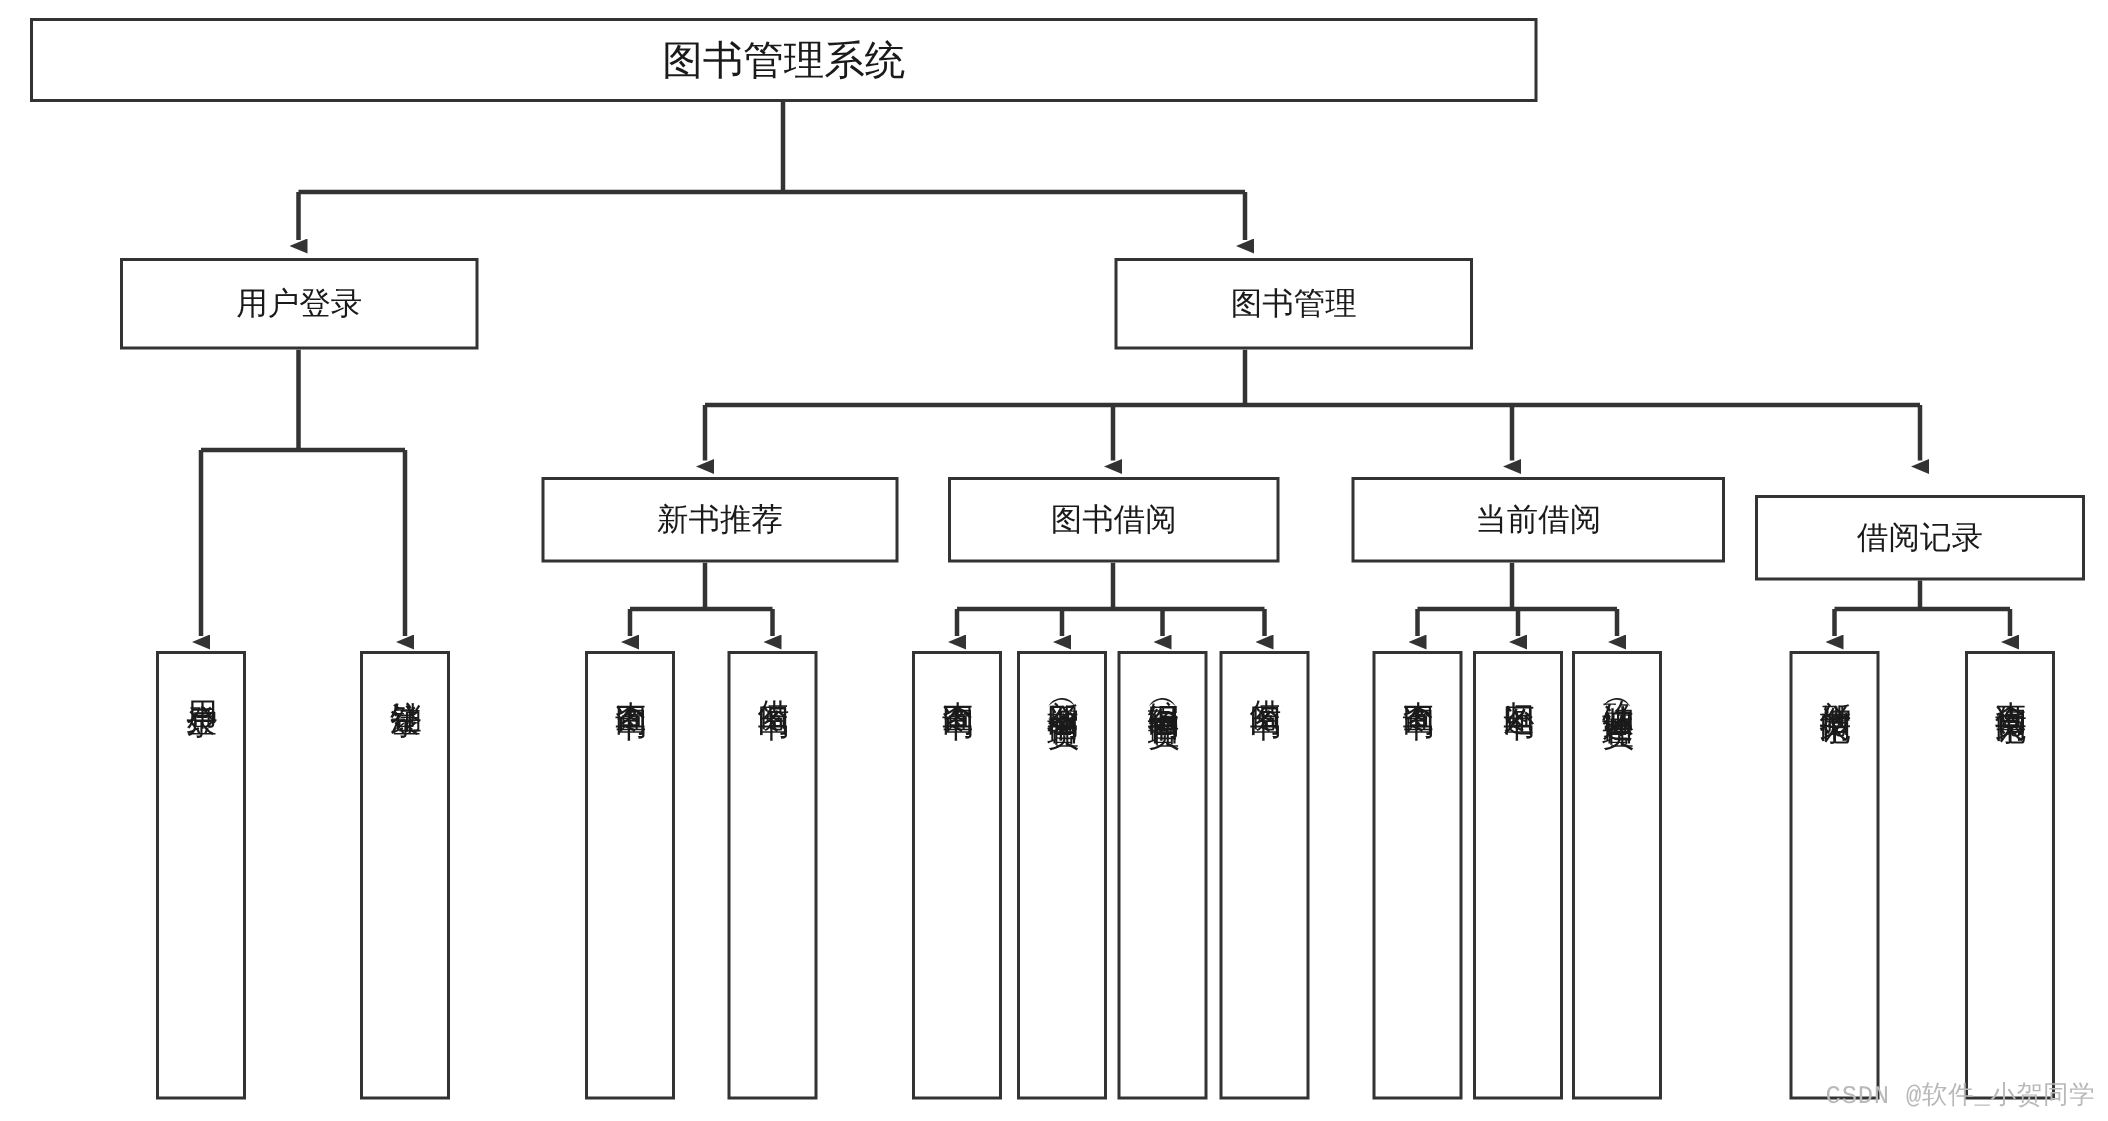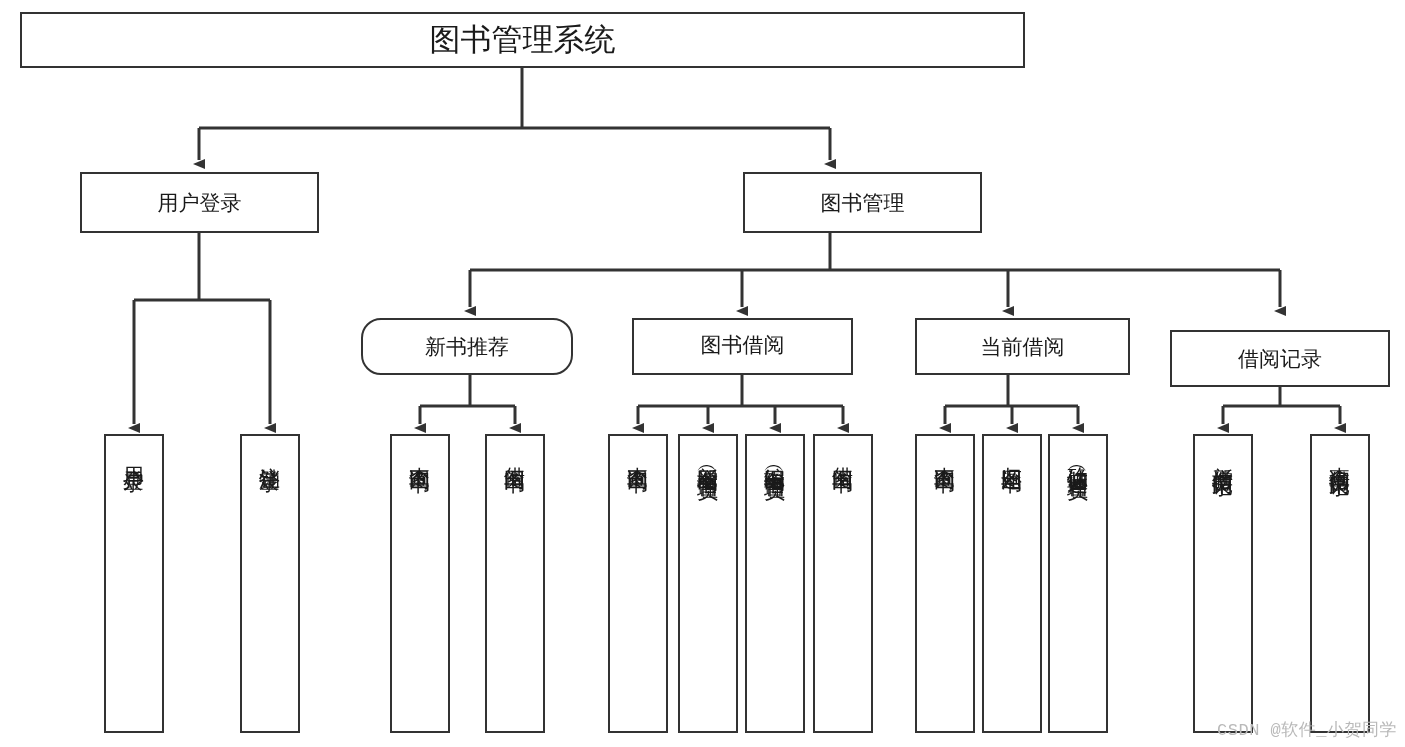--- a/index.html
+++ b/index.html
@@ -39,21 +39,21 @@
     color: #1a1a1a;
   }
   .node-label {
     display: block;
     text-align: center;
     line-height: 1.12;
     white-space: nowrap;
   }
   
   .node.root .node-label {
-    font-size: 31px;
+    font-size: 27px;
   }
   
   .node.branch .node-label {
     font-size: 21px;
   }
   
   .node.leaf {
     padding: 6px 0;
     align-items: flex-start;
     justify-content: center;
@@ -139,27 +139,27 @@
     <span class="node-label">图书管理系统</span>
   </div>
 
   <div class="node branch" style="left:80px; top:172px; width:239px; height:61px;">
     <span class="node-label">用户登录</span>
   </div>
   <div class="node branch" style="left:743px; top:172px; width:239px; height:61px;">
     <span class="node-label">图书管理</span>
   </div>
 
-  <div class="node branch" style="left:361px; top:318px; width:212px; height:57px;border-radius:20px;">
+  <div class="node branch" style="left:361px; top:318px; width:238px; height:57px;">
     <span class="node-label">新书推荐</span>
   </div>
-  <div class="node branch" style="left:632px; top:318px; width:221px; height:57px;font-family:Liberation Mono, monospace;">
+  <div class="node branch" style="left:632px; top:318px; width:221px; height:57px;">
     <span class="node-label">图书借阅</span>
   </div>
-  <div class="node branch" style="left:901px; top:318px; width:215px; height:57px;margin-left:14px;">
+  <div class="node branch" style="left:901px; top:318px; width:249px; height:57px;">
     <span class="node-label">当前借阅</span>
   </div>
   <div class="node branch" style="left:1170px; top:318px; width:220px; height:57px;margin-top:12px;">
     <span class="node-label">借阅记录</span>
   </div>
 
   <div class="node leaf" style="left:104px; top:434px; width:60px; height:299px;">
     <span class="node-label">用户登录</span>
   </div>
   <div class="node leaf" style="left:240px; top:434px; width:60px; height:299px;">

